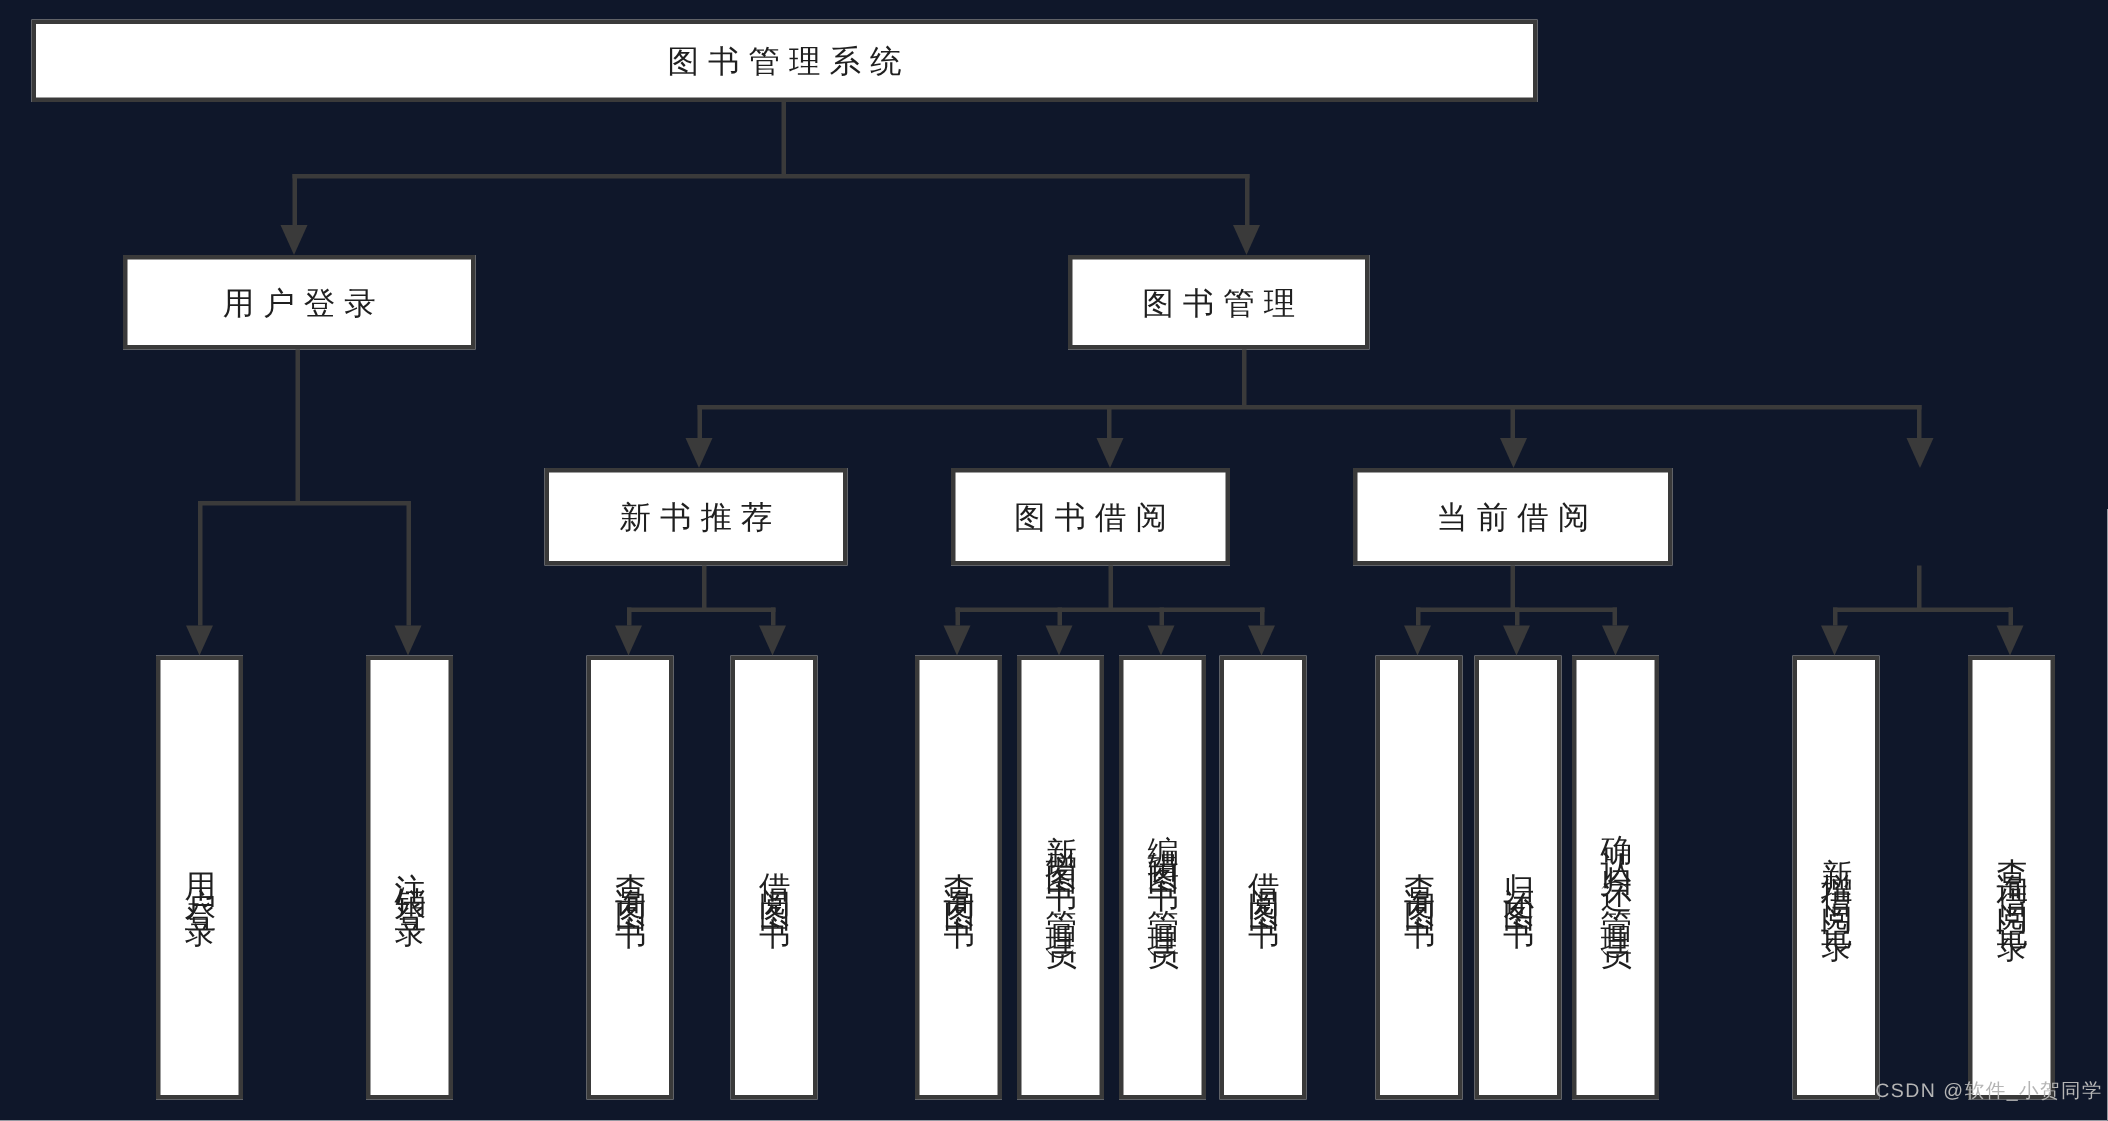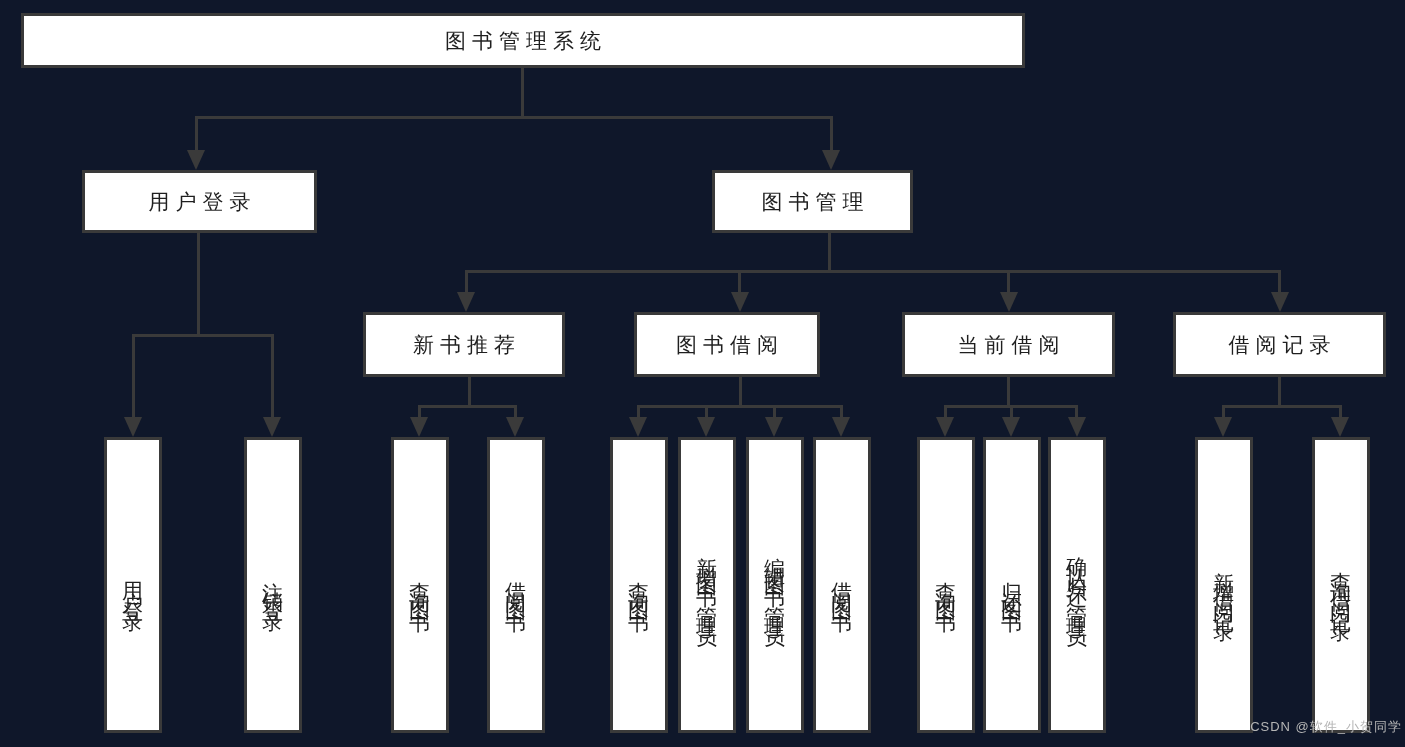--- a/index.html
+++ b/index.html
@@ -51,23 +51,20 @@
   </div>
 
   <div class="box" style="left:634px;top:312px;width:186px;height:65px">
     <span class="hlabel">图书借阅</span>
   </div>
 
   <div class="box" style="left:902px;top:312px;width:213px;height:65px">
     <span class="hlabel">当前借阅</span>
   </div>
 
-  <div class="box" style="left:1173px;top:312px;width:213px;height:65px">
-    <span class="hlabel">借阅记录</span>
-  </div>
 
   <div class="box leaf" style="left:104px;top:437px;width:58px;height:296px">
     <span class="vlabel">用户登录</span>
   </div>
 
   <div class="box leaf" style="left:244px;top:437px;width:58px;height:296px">
     <span class="vlabel">注销登录</span>
   </div>
 
   <div class="box leaf" style="left:391px;top:437px;width:58px;height:296px">

